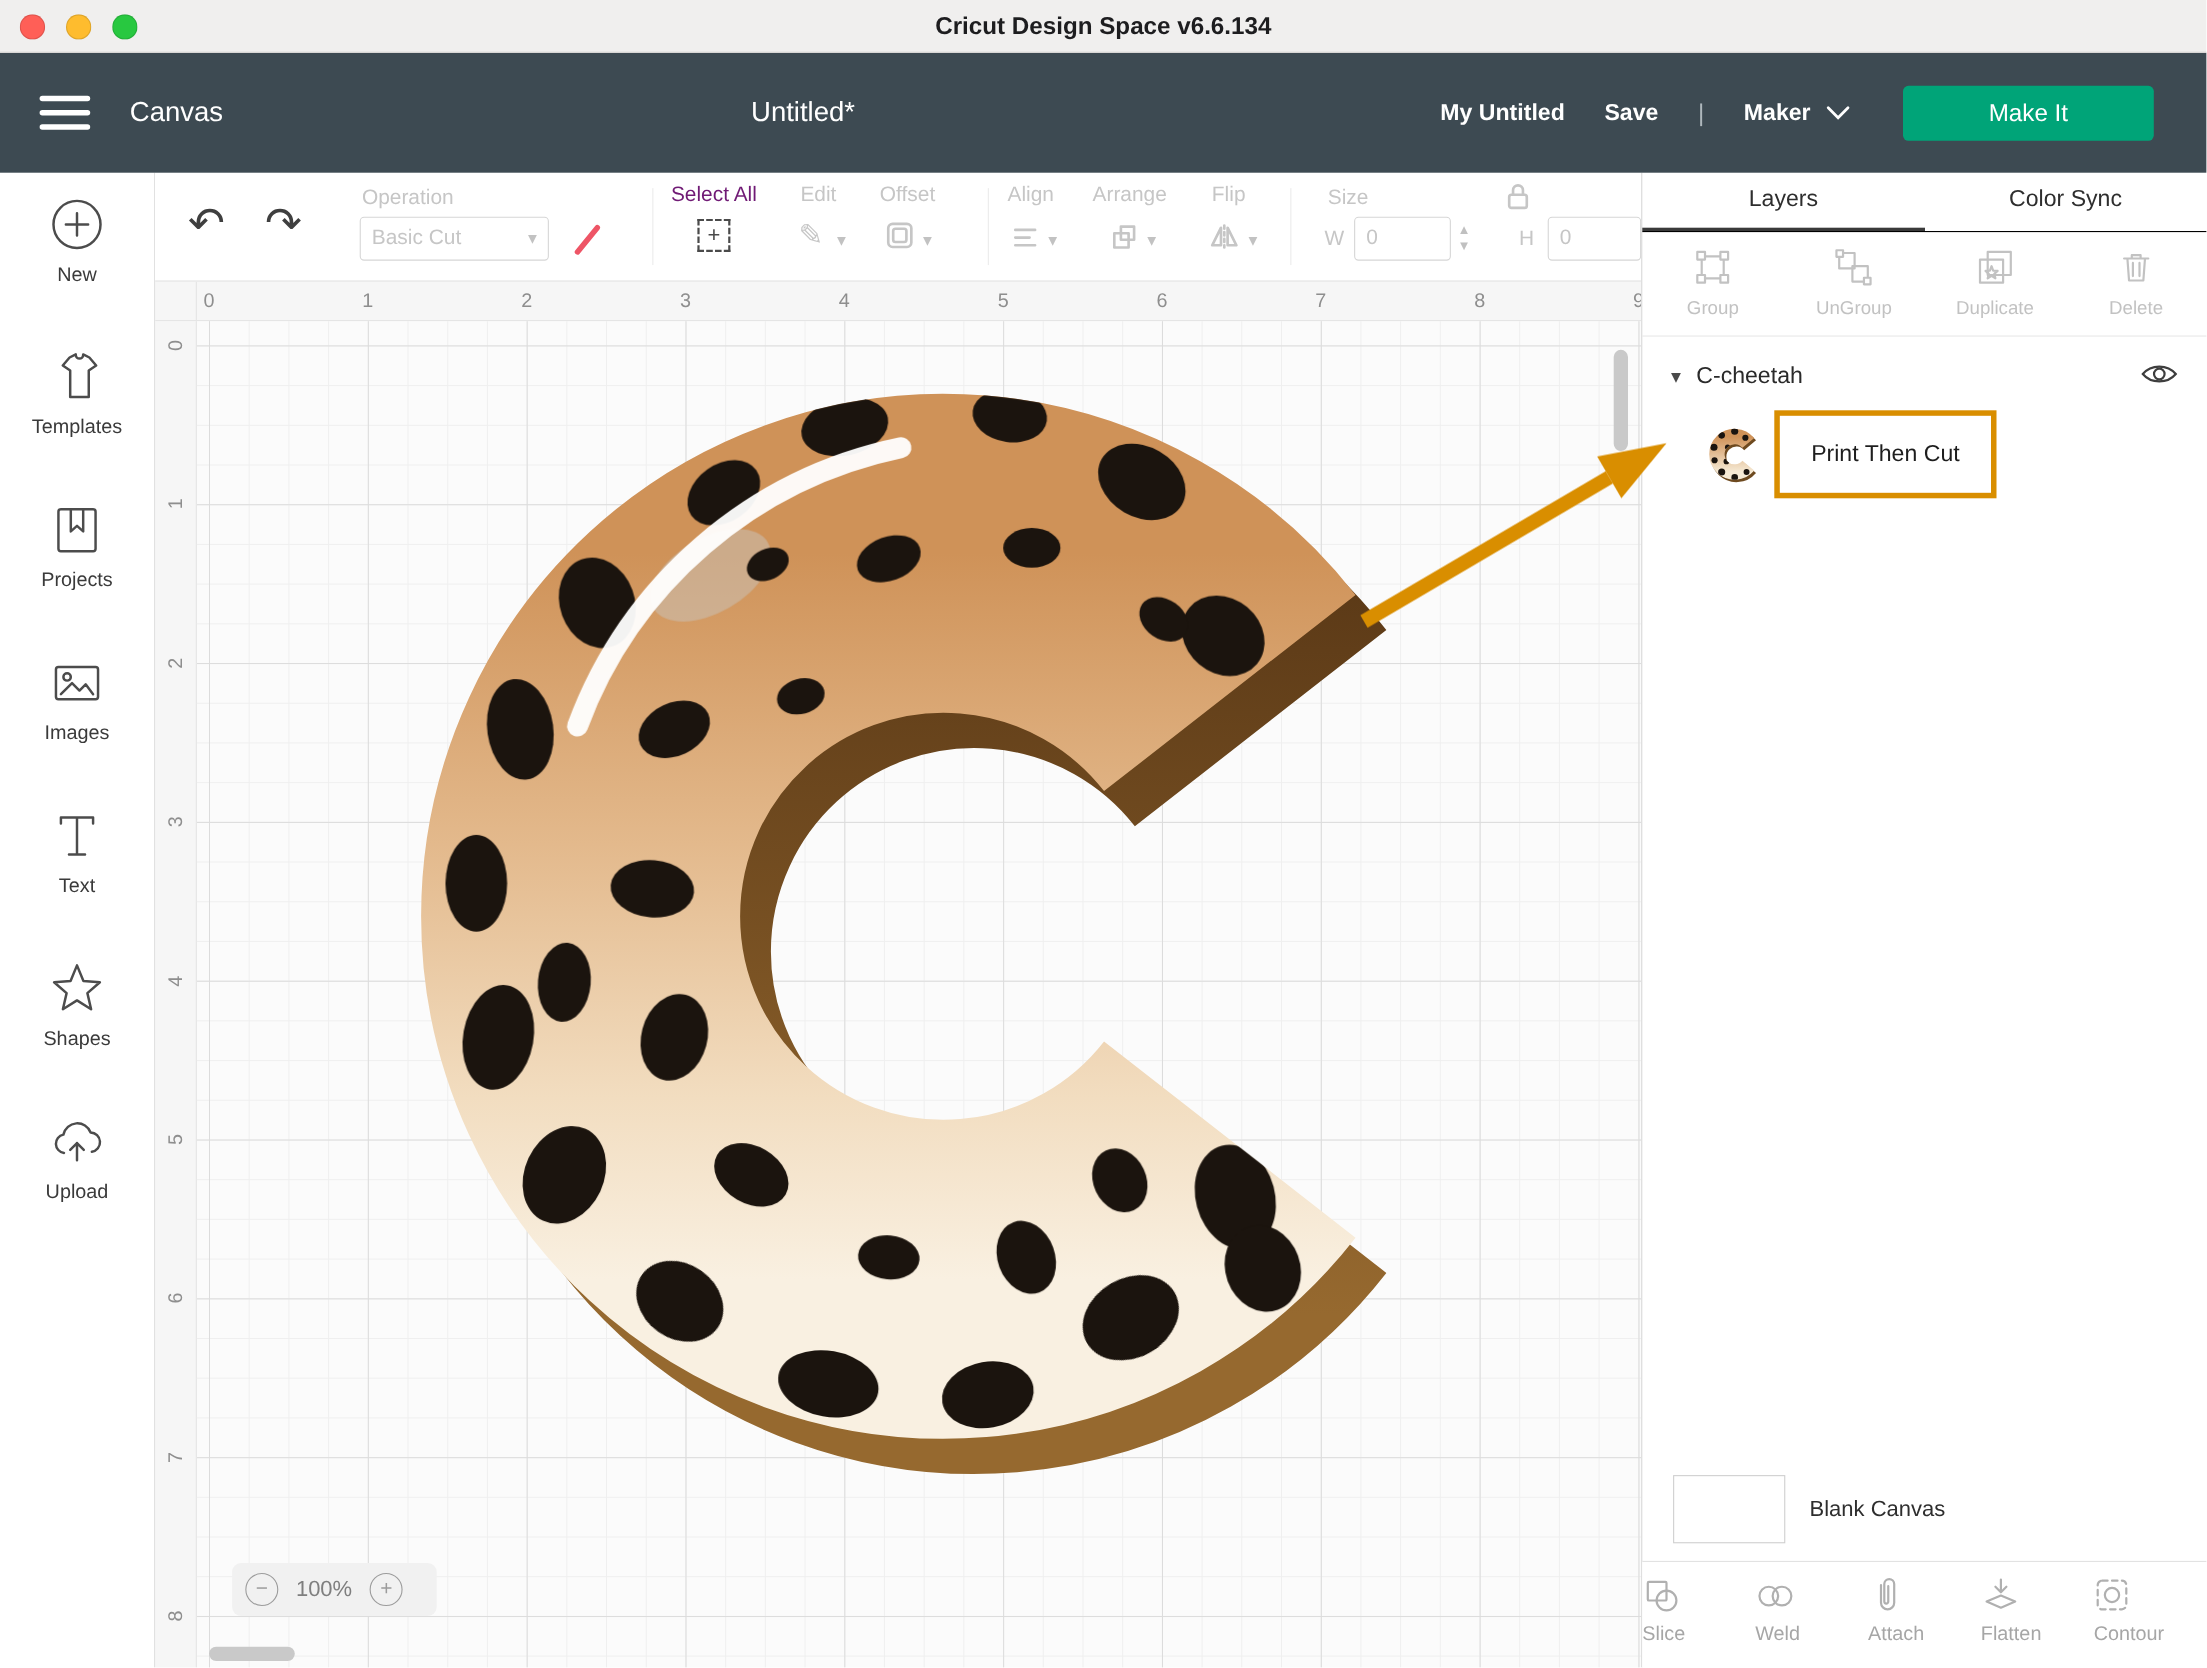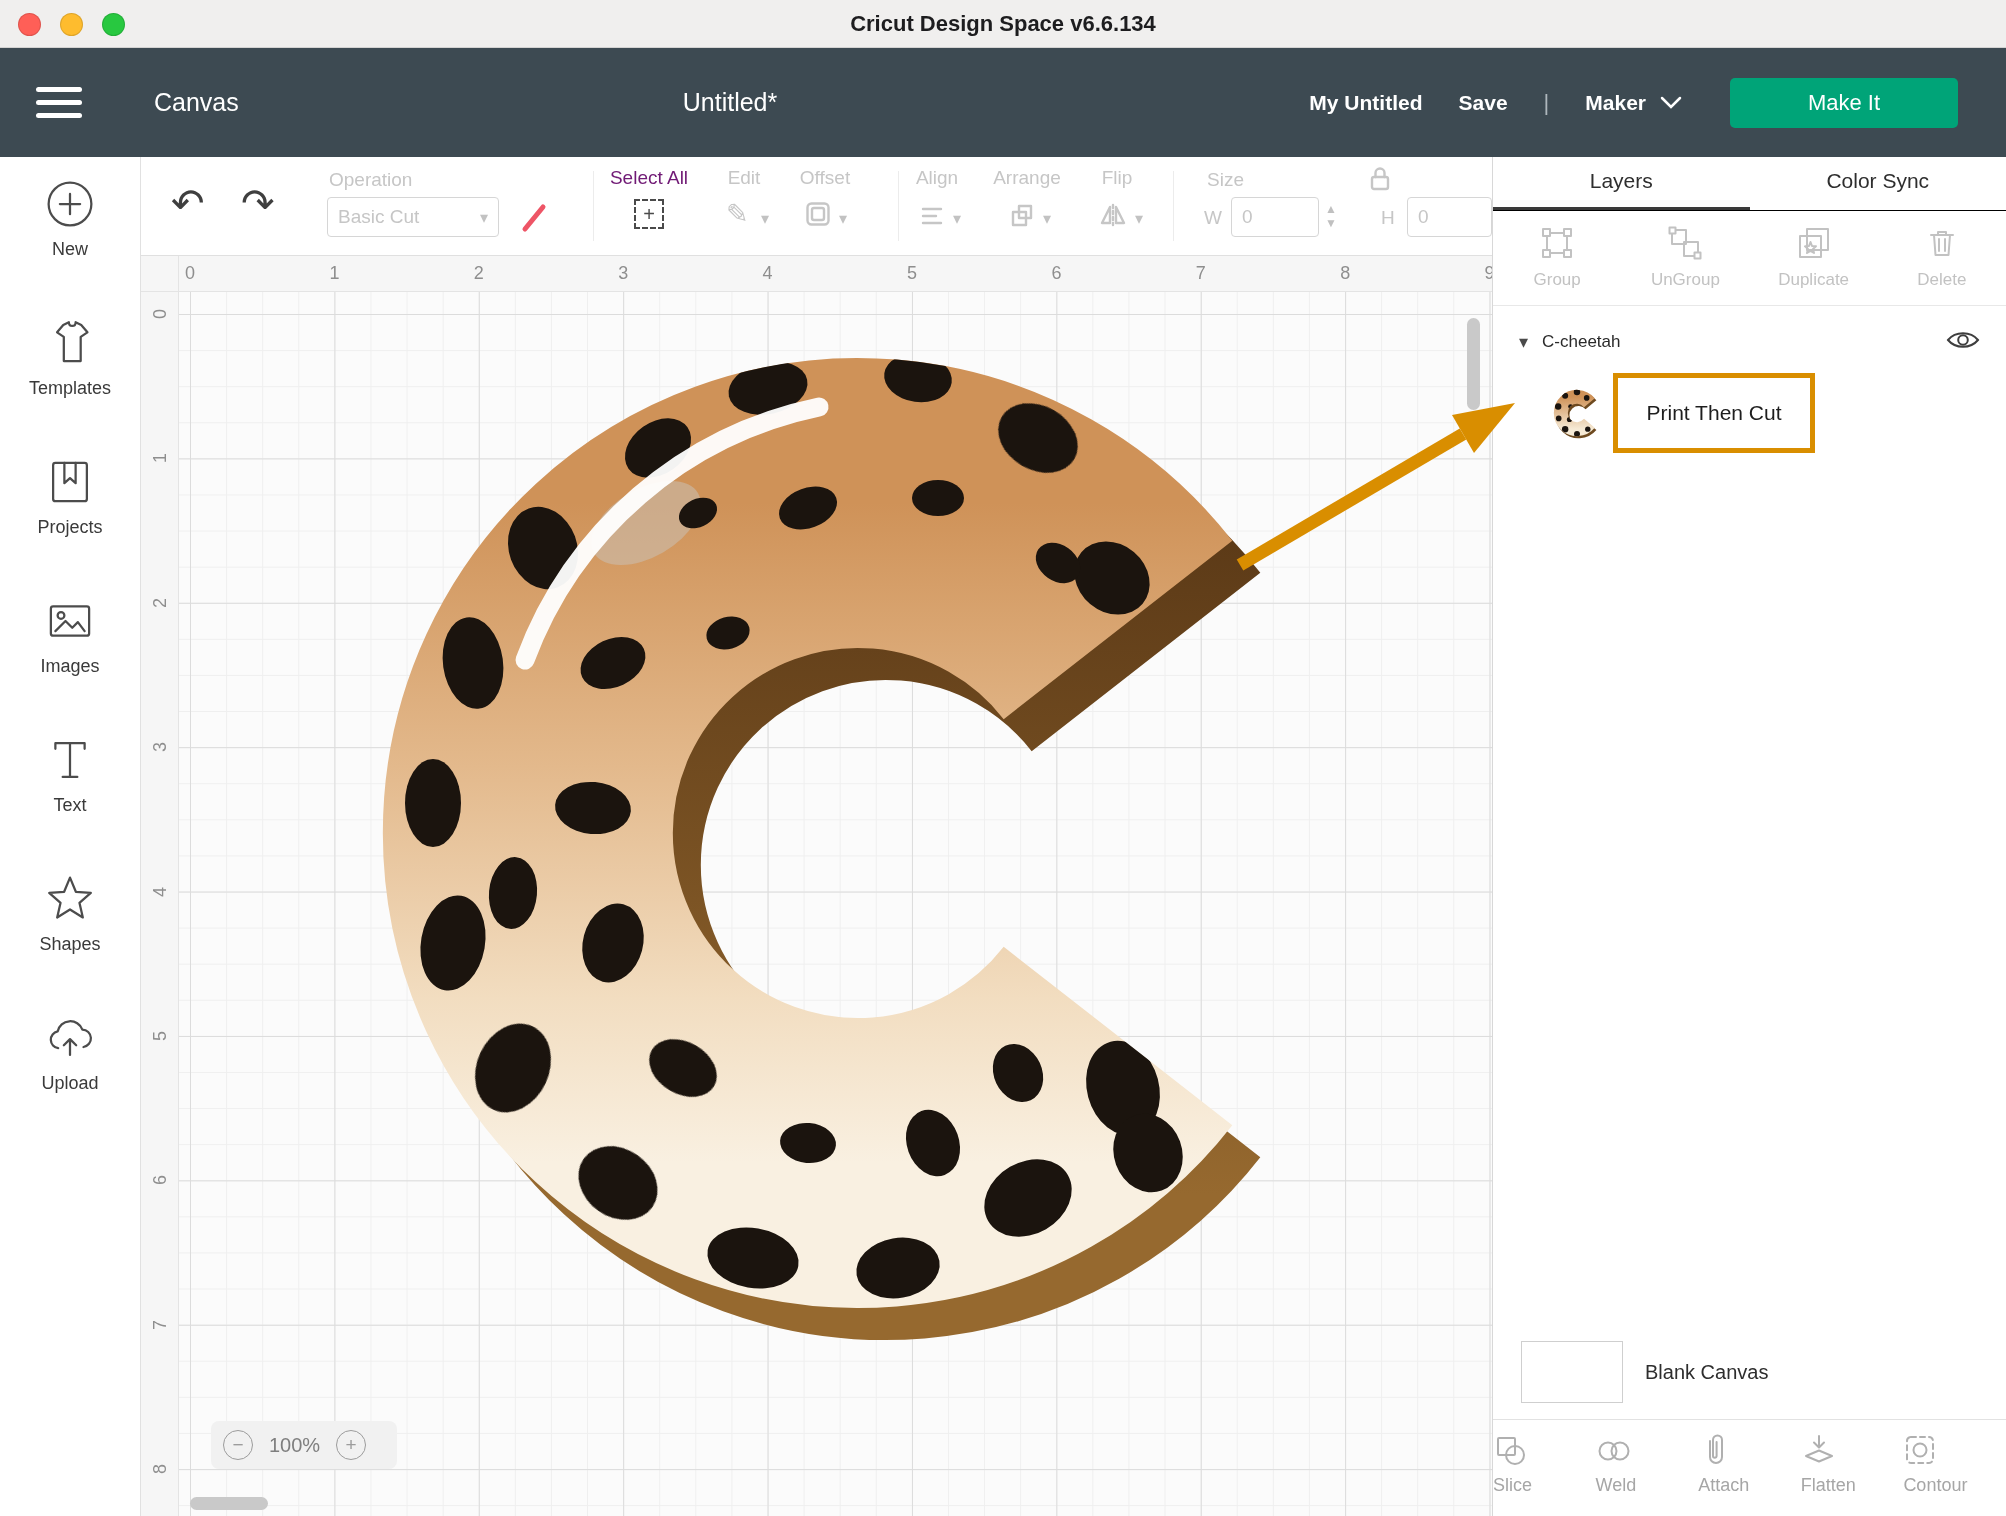--- a/index.html
+++ b/index.html
@@ -13,21 +13,21 @@
   .lights { position:absolute; left:18px; top:13px; display:flex; gap:19px; }
   .light { width:23px; height:23px; border-radius:50%; border:1px solid rgba(0,0,0,.12); }
   .light.red{ background:#ff5f57; } .light.yellow{ background:#febc2e; } .light.green{ background:#28c840; }
   .title-text { line-height:48px; text-align:center; font-weight:bold; font-size:22px; color:#1d1d1f; }
 
   
   .nav { position:absolute; left:0; top:48px; width:2006px; height:109px; background:#3d4a52;
          display:flex; align-items:center; z-index:15; }
   .hamburger { margin-left:36px; width:46px; cursor:pointer; }
   .hamburger div { height:5px; background:#fff; border-radius:3px; margin:8px 0; }
-  .nav-canvas { margin-left:72px; font-size:25px; color:#fff; font-weight:400; }
+  .nav-canvas { margin-left:36px; font-size:25px; color:#fff; font-weight:400; }
   .nav-doc { position:absolute; left:390px; width:680px; text-align:center; font-size:25px; color:#fff; }
   .nav-right { margin-left:auto; margin-right:48px; display:flex; align-items:center; gap:36px; }
   .nav-link { color:#fff; font-size:21px; font-weight:bold; }
   .nav-divider { color:#aeb7bc; font-size:22px; font-weight:300; }
   .nav-machine { display:flex; align-items:center; gap:14px; color:#fff; font-size:21px; font-weight:bold; }
   .btn-make { width:228px; height:50px; background:#00a478; border:none; border-radius:5px;
               color:#fff; font-size:22px; display:flex; align-items:center; justify-content:center; margin-left:12px; }
 
   
   .sidebar { position:absolute; left:0; top:157px; width:141px; bottom:0; background:#fff;
@@ -90,21 +90,21 @@
            border-left:1px solid #d8d8d8; z-index:12; }
   .tabs { height:54px; display:flex; border-bottom:1px solid #000000; }
   .tab { flex:1; text-align:center; line-height:47px; font-size:21px; color:#2e2e2e; cursor:pointer; }
   .tab.active { border-bottom:3px solid #3a3a3a; }
   .actions { height:95px; border-bottom:1px solid #e8e8e8; display:flex; }
   .action { flex:1; display:flex; flex-direction:column; align-items:center; padding-top:14px; gap:9px; }
   .action svg { stroke:#c2c2c2; fill:none; stroke-width:2; stroke-linecap:round; stroke-linejoin:round; }
   .action-label { font-size:17px; color:#c2c2c2; }
   .group-row { margin-top:14px; height:44px; display:flex; align-items:center; padding:0 26px; }
   .tri { font-size:18px; color:#4a4a4a; }
-  .group-name { margin-left:14px; font-size:17px; color:#2a2a2a; }
+  .group-name { margin-left:14px; font-size:21px; color:#2a2a2a; }
   .eye { margin-left:auto; }
   .eye svg { stroke:#3e3e3e; fill:none; stroke-width:2; }
   .child-row { margin-top:6px; display:flex; align-items:center; padding-left:56px; height:86px; }
   .layer-op-box { margin-left:8px; width:202px; height:80px; border:5px solid #D98E00; background:#fff;
                   display:flex; align-items:center; justify-content:center; font-size:21px; color:#1e1e1e; }
   .blank-row { position:absolute; left:0; right:0; top:1180px; height:70px; display:flex; align-items:center; padding-left:28px; }
   .blank-thumb { width:102px; height:62px; background:#fff; border:1px solid #cfcfcf; }
   .blank-label { margin-left:22px; font-size:20px; color:#2e2e2e; }
   .bottom-actions { position:absolute; left:0; right:0; bottom:0; height:97px; border-top:1px solid #e2e2e2;
                     display:flex; background:#fff; }

